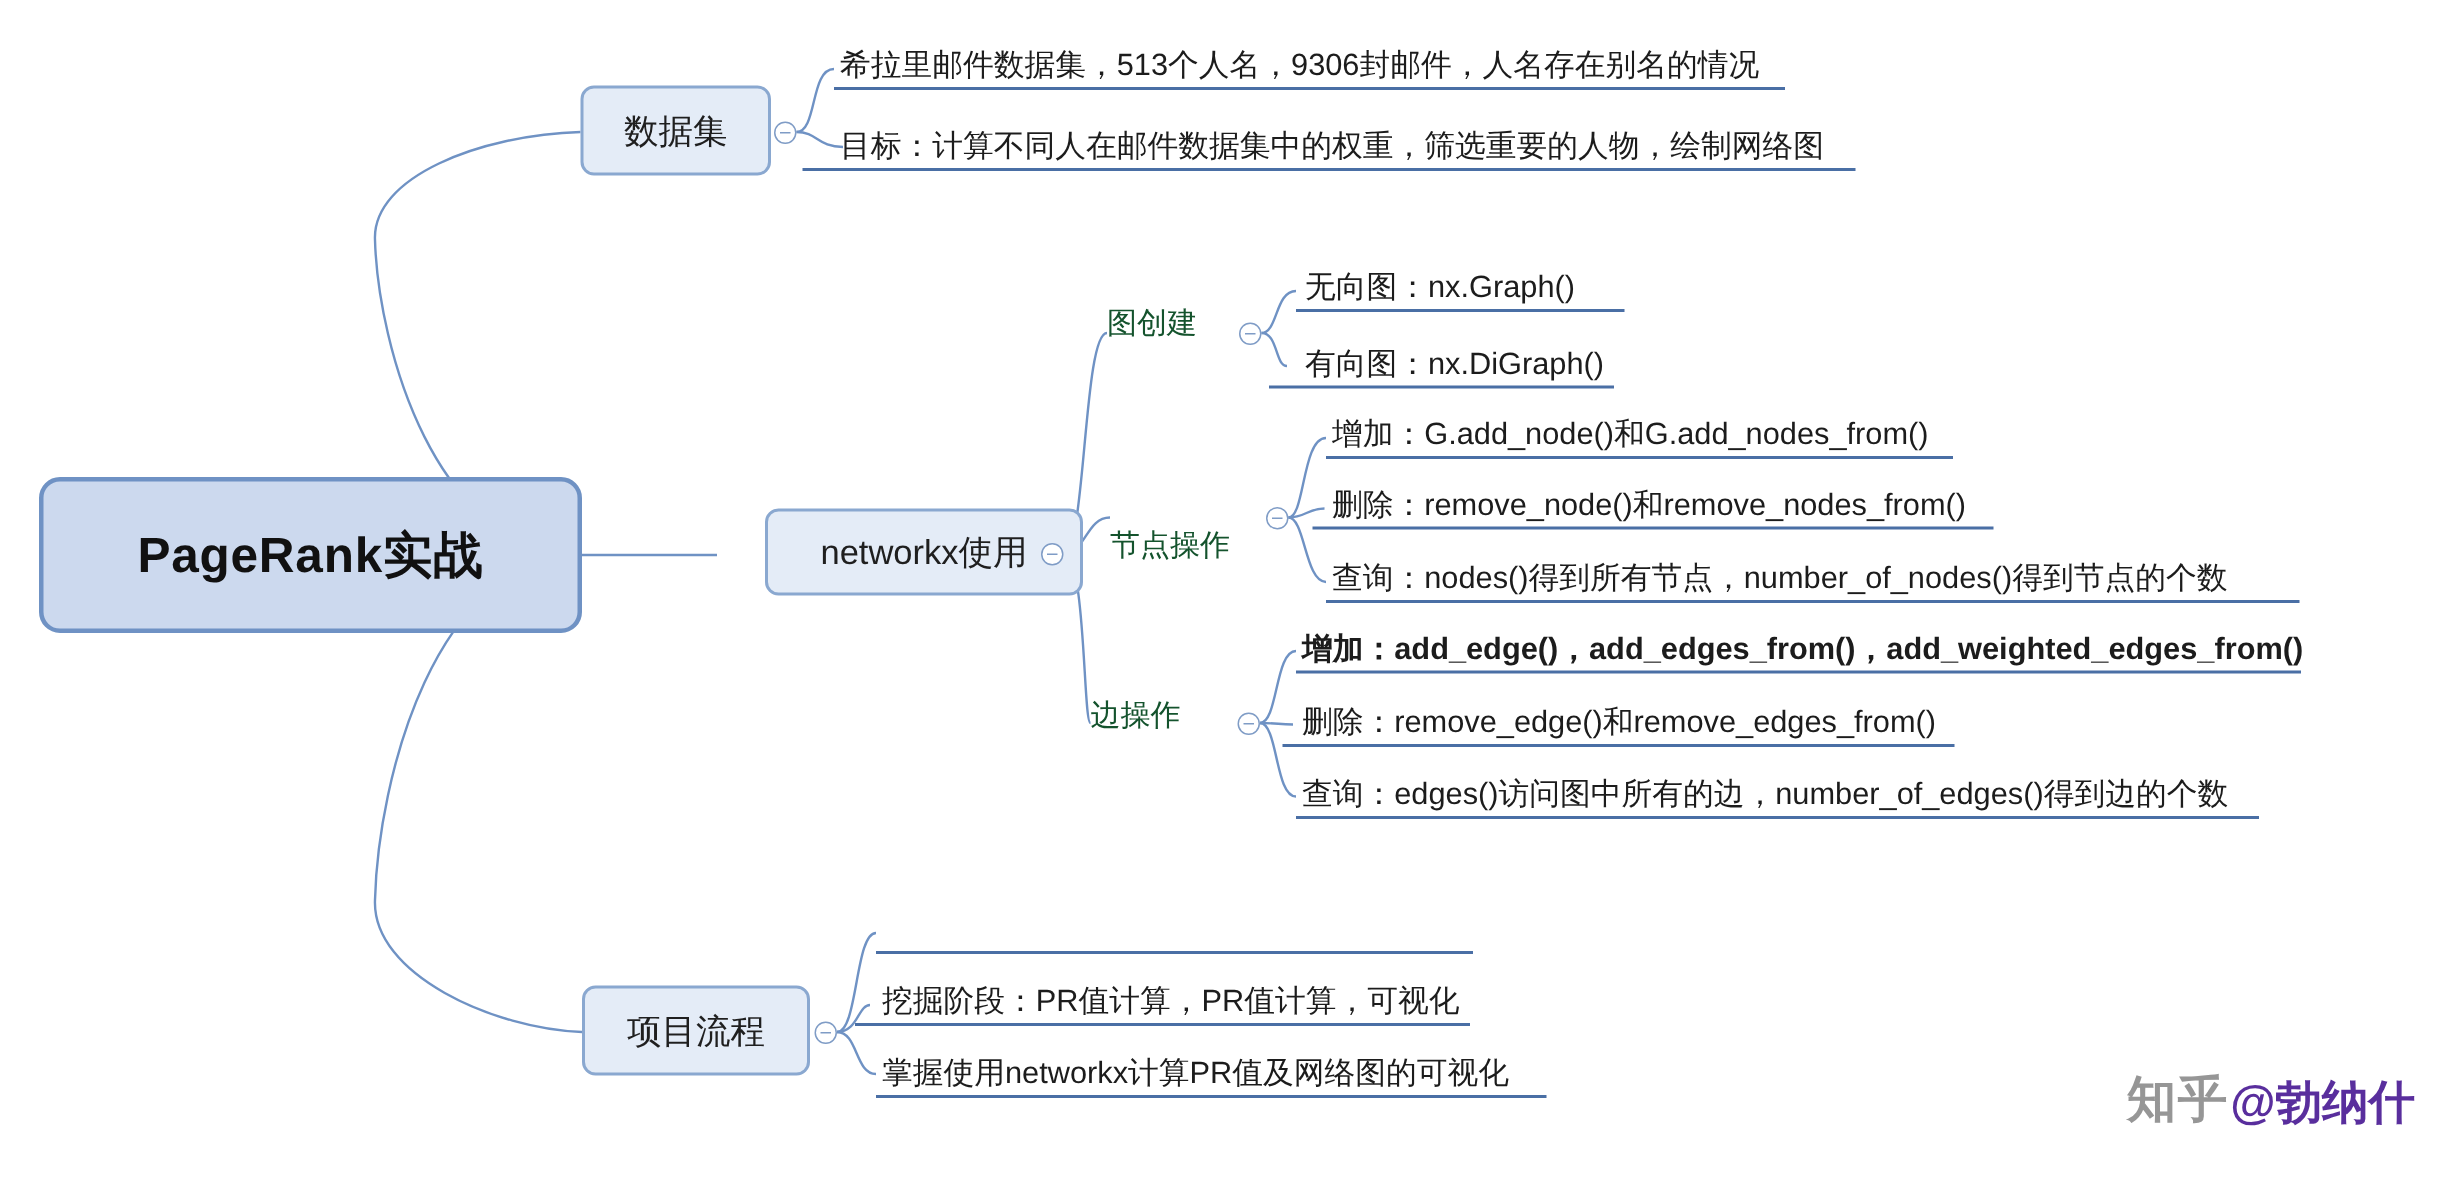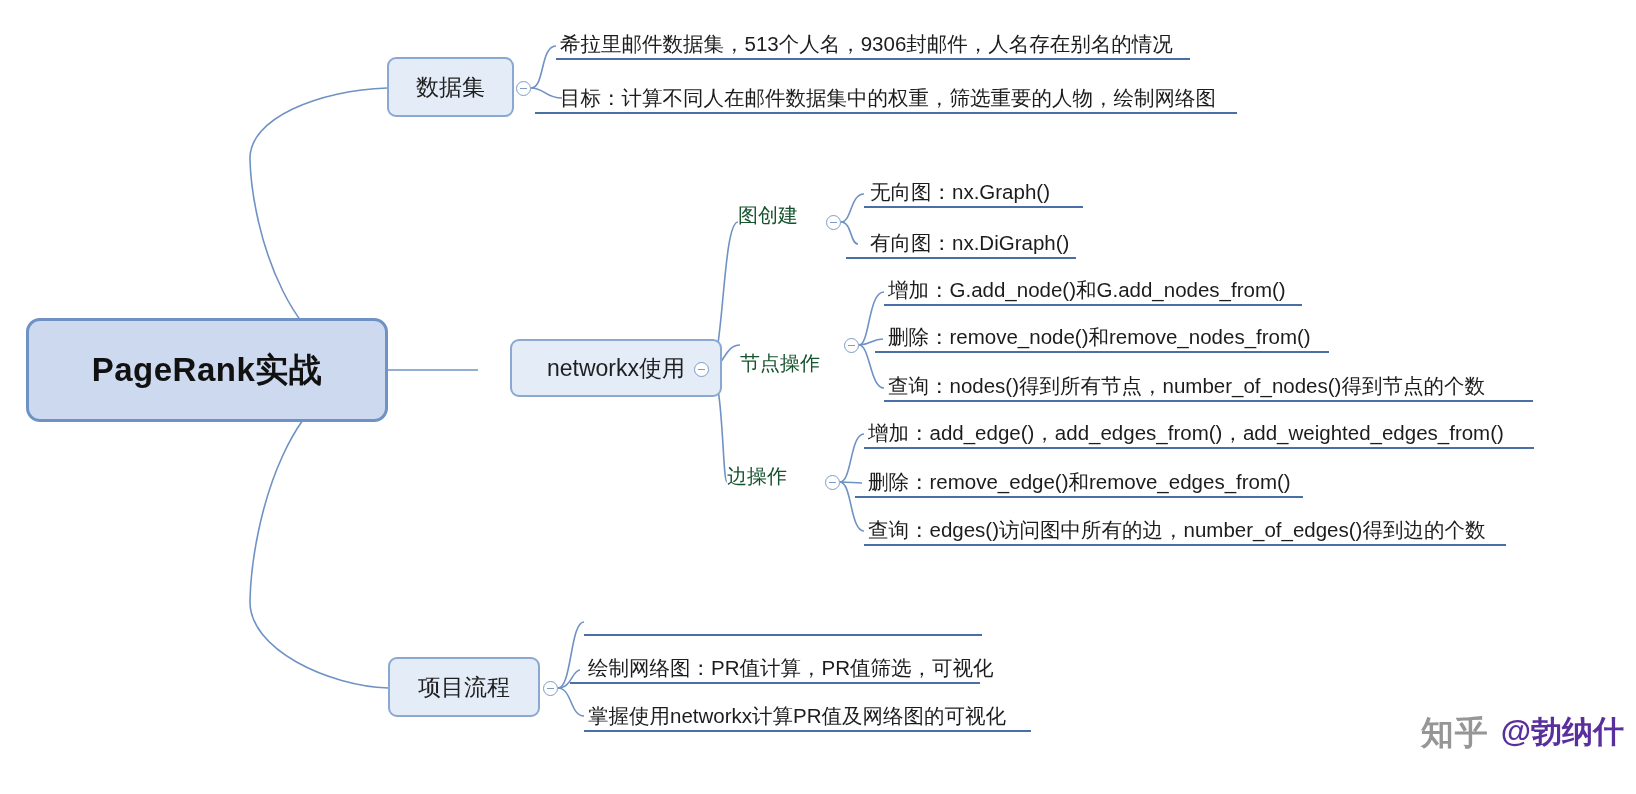--- a/index.html
+++ b/index.html
@@ -96,25 +96,25 @@
     position: absolute;
     left: 2.5px;
     top: 5.9px;
     width: 7px;
     height: 1.4px;
     background: #7f9cc6;
   }
   
   .watermark {
     position: absolute;
-    right: 12px;
+    right: 26px;
     bottom: 38px;
     display: flex;
-    align-items: flex-start;
-    gap: 12px;
+    align-items: flex-end;
+    gap: 1px;
     color: #8e8e8e;
     font-size: 33px;
     font-weight: bold;
     opacity: 0.92;
   }
   .watermark .zh-logo {
     font-size: 33px;
     font-weight: bold;
     color: #8e8e8e;
     letter-spacing: 1px;
@@ -225,32 +225,32 @@
   <div class="node leaf" style="left:888px; top:276px; height:30px;">
     <span>增加：G.add_node()和G.add_nodes_from()</span>
   </div>
   <div class="node leaf" style="left:888px; top:323px; height:30px;">
     <span>删除：remove_node()和remove_nodes_from()</span>
   </div>
   <div class="node leaf" style="left:888px; top:372px; height:30px;">
     <span>查询：nodes()得到所有节点，number_of_nodes()得到节点的个数</span>
   </div>
 
-  <div class="node leaf" style="left:868px; top:419px; height:30px;">
+  <div class="node leaf" style="left:868px; top:419px; height:30px;font-weight:bold;">
     <span>增加：add_edge()，add_edges_from()，add_weighted_edges_from()</span>
   </div>
   <div class="node leaf" style="left:868px; top:468px; height:30px;">
     <span>删除：remove_edge()和remove_edges_from()</span>
   </div>
   <div class="node leaf" style="left:868px; top:516px; height:30px;">
     <span>查询：edges()访问图中所有的边，number_of_edges()得到边的个数</span>
   </div>
 
   <div class="node leaf" style="left:588px; top:654px; height:30px;">
-    <span>绘制网络图：PR值计算，PR值筛选，可视化</span>
+    <span>挖掘阶段：PR值计算，PR值计算，可视化</span>
   </div>
   <div class="node leaf" style="left:588px; top:702px; height:30px;">
     <span>掌握使用networkx计算PR值及网络图的可视化</span>
   </div>
 
   <div class="toggle" style="left:516px; top:81px;"></div>
   <div class="toggle" style="left:694px; top:362px;"></div>
   <div class="toggle" style="left:826px; top:215px;"></div>
   <div class="toggle" style="left:844px; top:338px;"></div>
   <div class="toggle" style="left:825px; top:475px;"></div>

